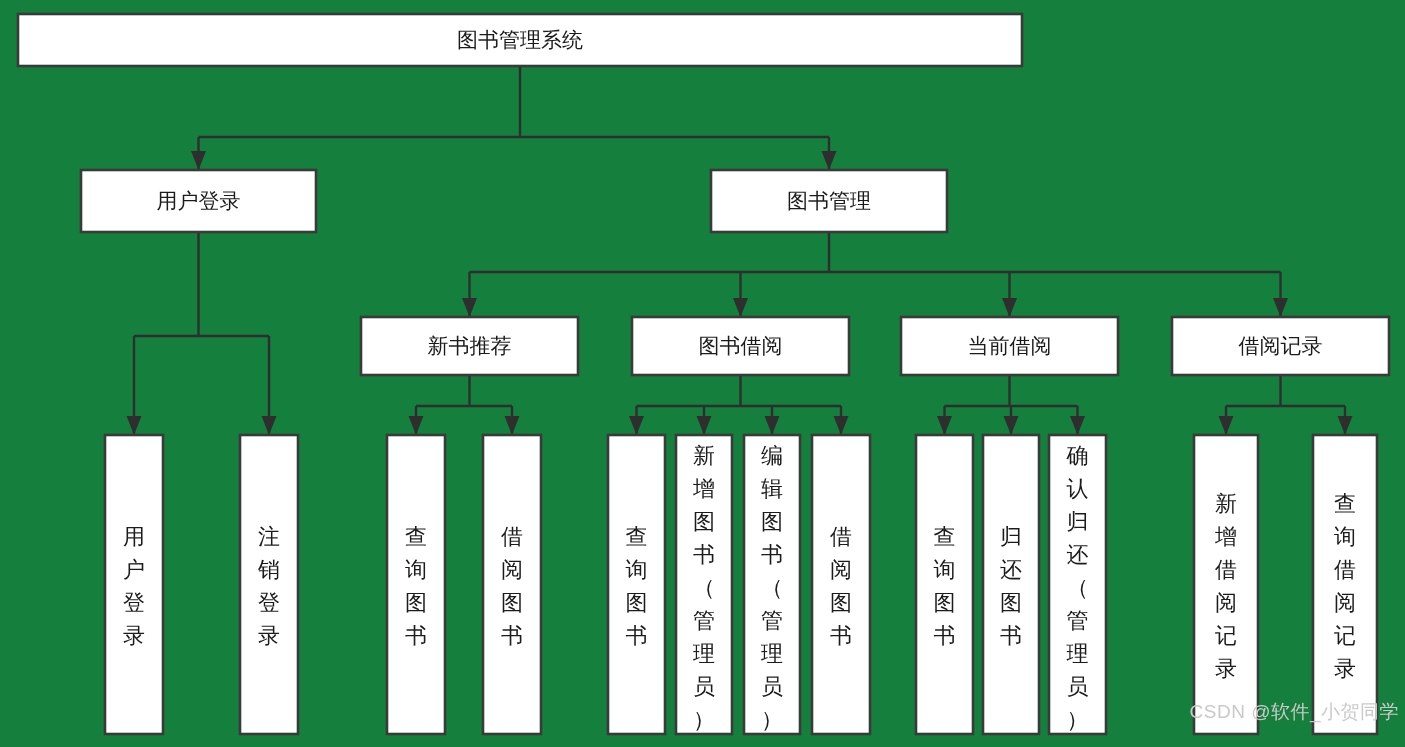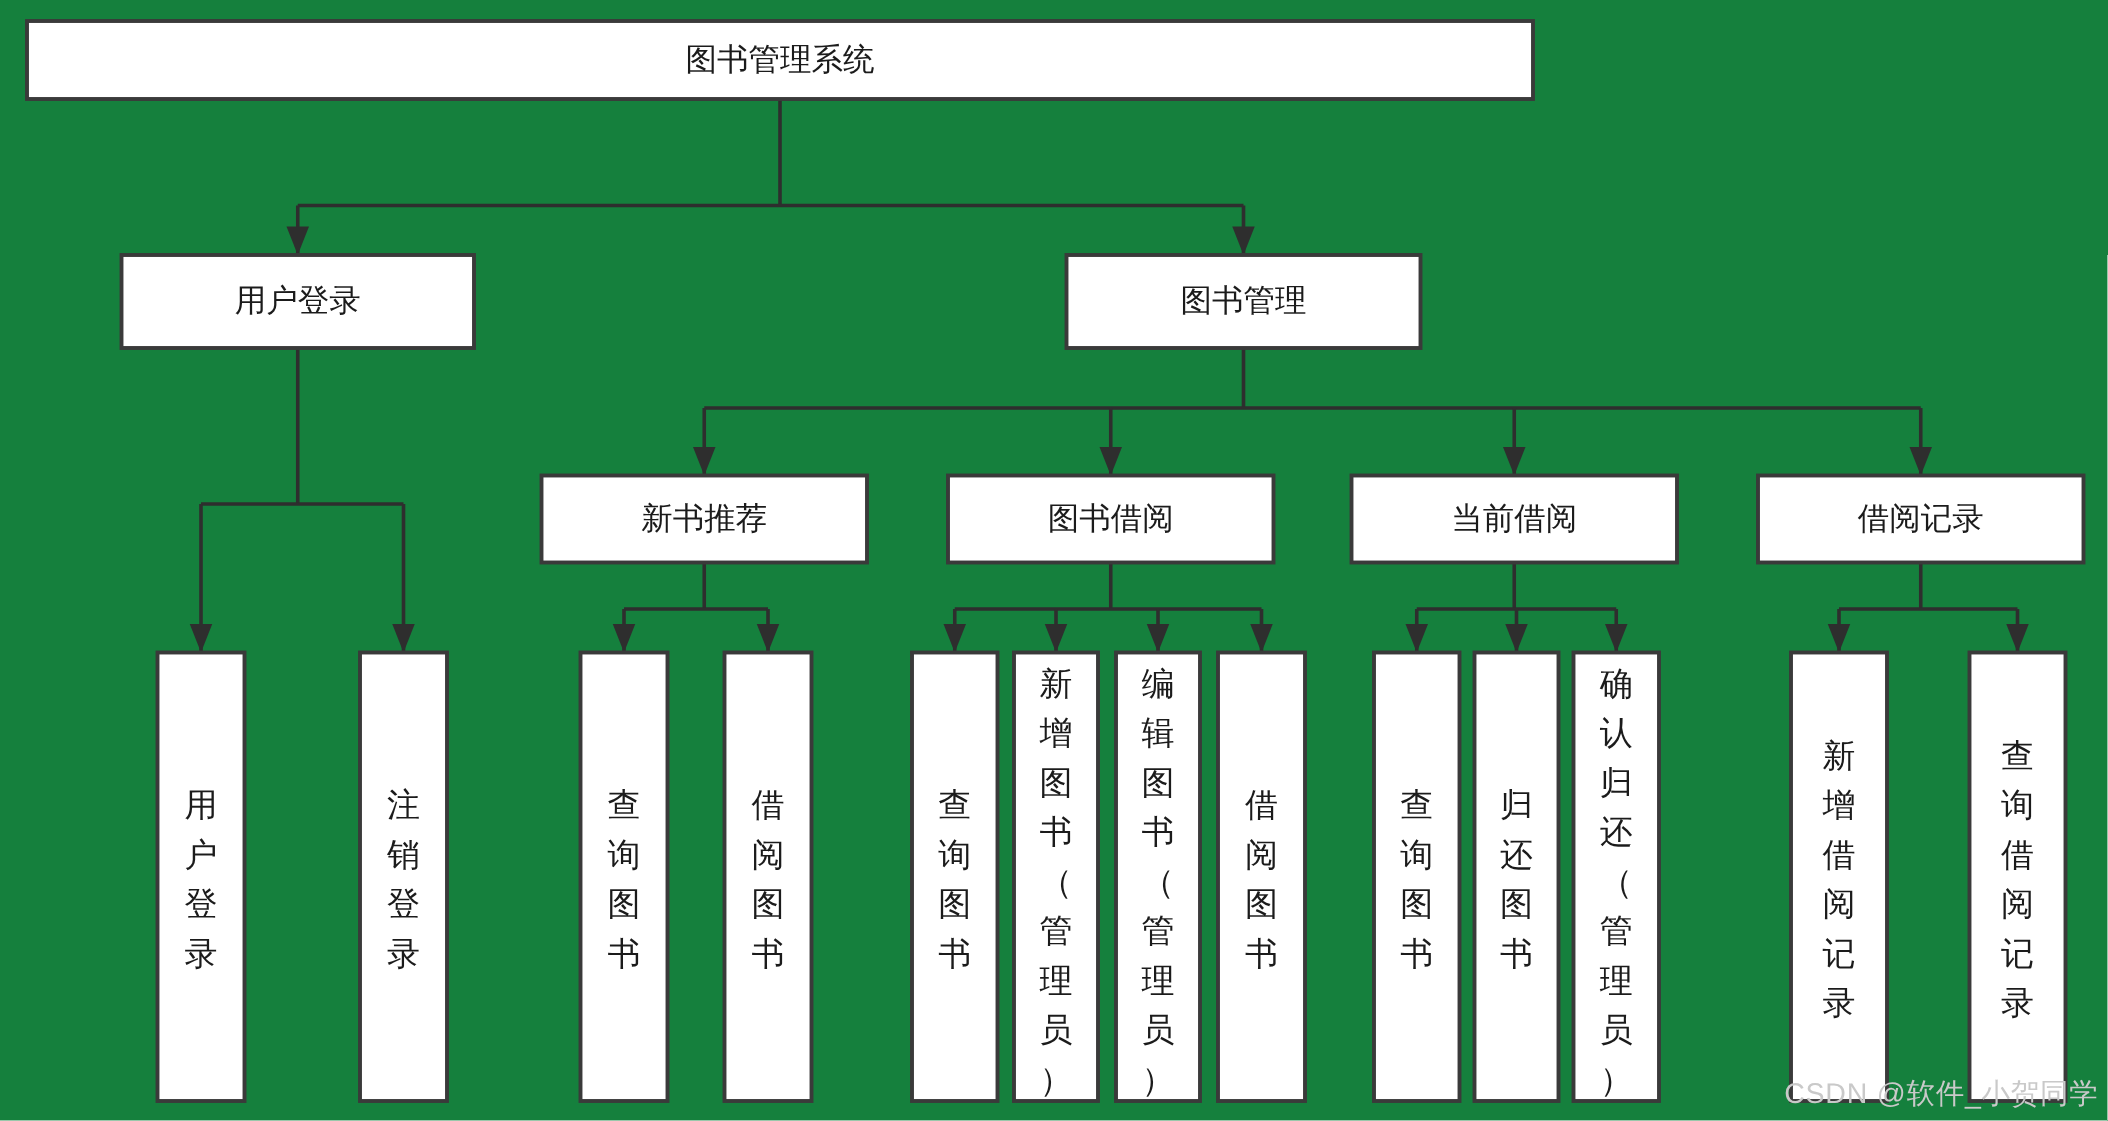--- a/index.html
+++ b/index.html
@@ -46,21 +46,21 @@
     fill: none;
     stroke-linecap: butt;
   }
   .arrow-head {
     fill: #2e2e2e;
     stroke: none;
   }
   .watermark {
     position: absolute;
     right: 6px;
-    bottom: 5px;
+    bottom: 22px;
     color: #c9c9c9;
     font-size: 19px;
     font-family: "Liberation Sans", "DejaVu Sans", sans-serif;
     letter-spacing: 0.5px;
     white-space: nowrap;
     pointer-events: none;
   }
 </style>
 </head>
 <body>

